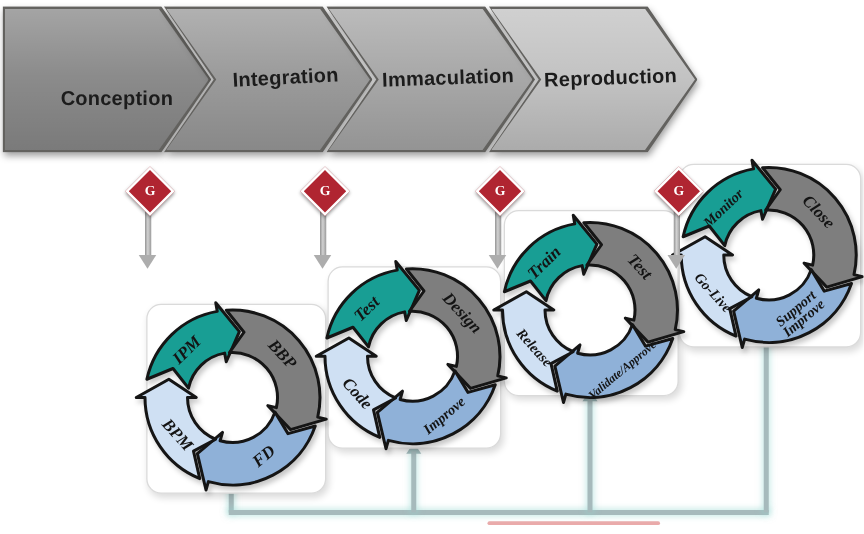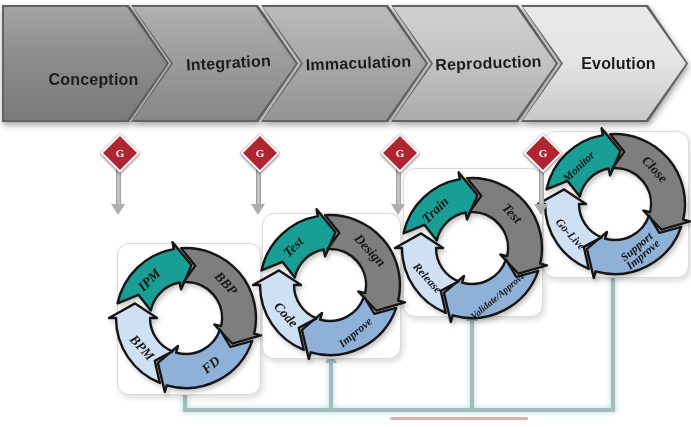--- a/index.html
+++ b/index.html
@@ -63,25 +63,20 @@
   </div>
   <div class="chev t2" style="left: 261px; --c: #a8a8a8;">
     <div class="chev-clip"></div>
     <div class="chev-fill"></div>
     <span class="chev-label">Immaculation</span>
   </div>
   <div class="chev t2" style="left: 391px; --c: #c3c3c3;">
     <div class="chev-clip"></div>
     <div class="chev-fill"></div>
     <span class="chev-label">Reproduction</span>
-  </div>
-  <div class="chev" style="left: 521px; --c: #e4e4e4;">
-    <div class="chev-clip"></div>
-    <div class="chev-fill"></div>
-    <span class="chev-label">Evolution</span>
   </div>
 
   <div class="gate" style="left:106px">
     <span class="gate-letter">G</span>
     </div>
   <div class="gate" style="left:246px">
     <span class="gate-letter">G</span>
     </div>
   <div class="gate" style="left:386px">
     <span class="gate-letter">G</span>

